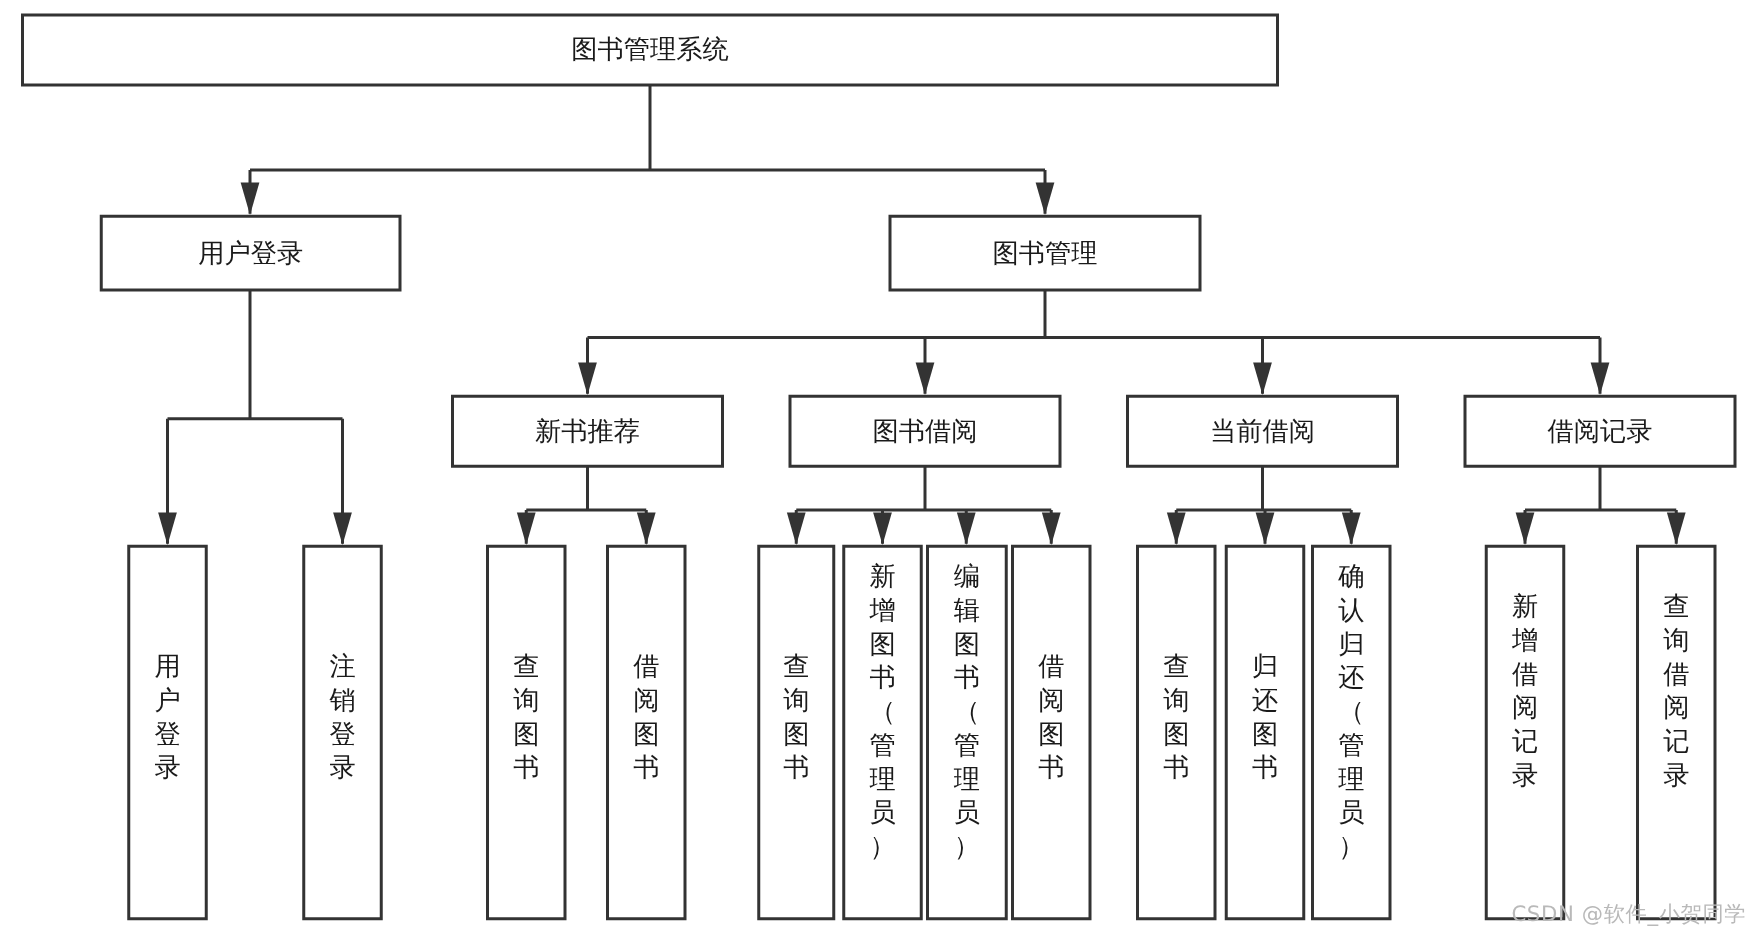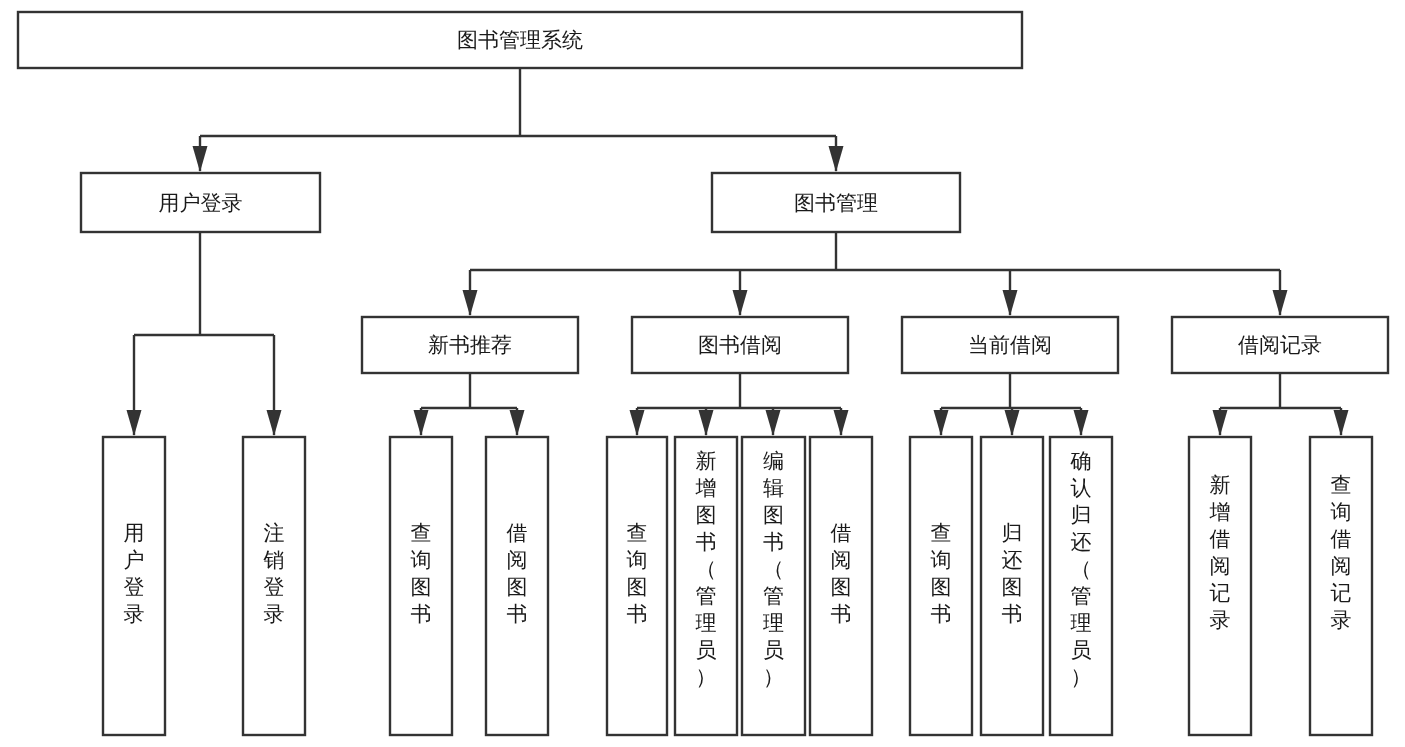--- a/index.html
+++ b/index.html
@@ -277,13 +277,14 @@
           <text x="1341" y="492" class="leaf-label">查</text>
           <text x="1341" y="519" class="leaf-label">询</text>
           <text x="1341" y="546" class="leaf-label">借</text>
           <text x="1341" y="573" class="leaf-label">阅</text>
           <text x="1341" y="600" class="leaf-label">记</text>
           <text x="1341" y="627" class="leaf-label">录</text>
           <title>查询借阅记录</title>
         </g>
       </g>
   </svg>
+  <div class="watermark">CSDN @软件_小贺同学</div>
 </div>
 
 </body></html>

